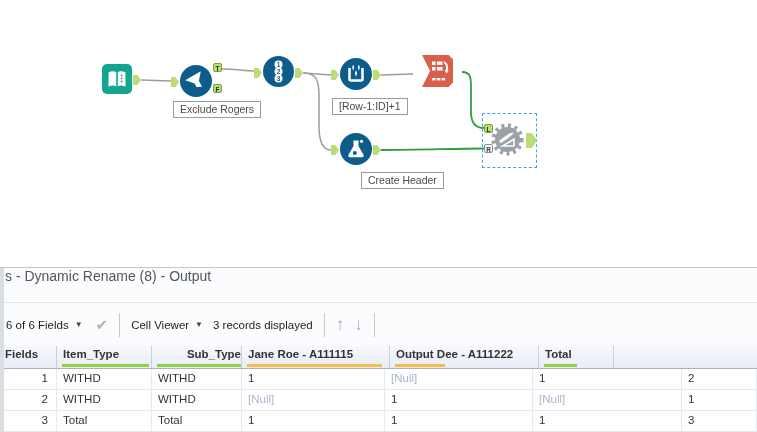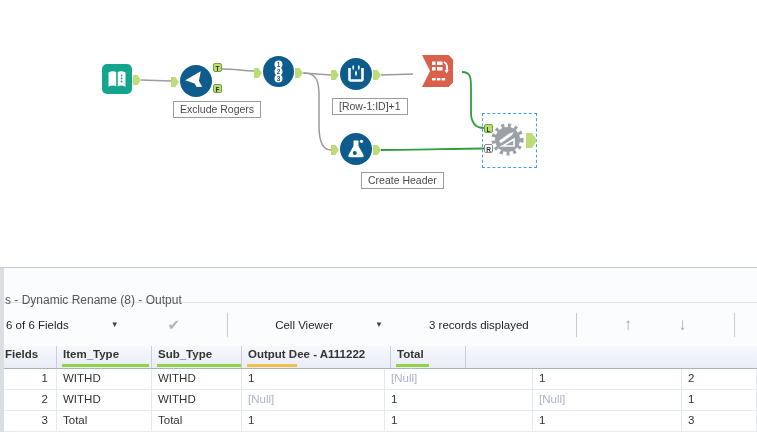--- a/index.html
+++ b/index.html
@@ -32,23 +32,23 @@
   .selection{position:absolute;left:482px;top:113px;width:53px;height:53px;
        border:1px dashed #44A0F2;}
   svg text{font-family:"Liberation Sans","DejaVu Sans",sans-serif;}
 
   
   .results{position:absolute;left:0;top:267px;width:757px;height:165px;background:#FBFCFE;
            border-top:1px solid #C6C6C6;box-sizing:border-box;}
   .left-strip{position:absolute;left:0;top:0;width:4px;height:100%;background:#DADDE2;}
   .res-titlebar{position:absolute;left:4px;right:0;top:0;height:35px;border-bottom:1px solid #E2E4E8;
            box-sizing:border-box;}
-  .res-title{position:absolute;left:1px;top:25px;font-size:12px;color:#53565C;white-space:nowrap;}
+  .res-title{position:absolute;left:1px;top:0;font-size:14px;color:#53565C;white-space:nowrap;}
   .res-toolbar{position:absolute;left:4px;right:0;top:36px;height:41px;display:flex;
-           align-items:center;font-size:11.5px;color:#1F1F1F;gap:36px;}
+           align-items:center;font-size:11.5px;color:#1F1F1F;}
   .tb-text{white-space:nowrap;}
   .caret{font-size:8px;color:#444;margin-left:6px;}
   .check{color:#B3B3B3;font-size:15px;margin-left:13px;}
   .vsep{width:1px;height:24px;background:#C9C9C9;margin:0 11px;}
   .arrow{color:#A6ABB3;font-size:17px;line-height:17px;}
   .arrow.up{margin-right:10px;}
 
   .grid{position:absolute;left:4px;top:78px;}
   .hdr-row{display:flex;height:23px;background:linear-gradient(#F6F8FC,#E9EDF6);
            border-bottom:1px solid #AAB1BF;box-sizing:border-box;}
@@ -192,21 +192,22 @@
       <span class="vsep"></span>
       <span class="arrow up">↑</span>
       <span class="arrow">↓</span>
       <span class="vsep"></span>
     </div>
 
     <div class="grid">
       <div class="hdr-row">
           <div class="col-h" style="width: 53px;"><span style="margin-left: -5px;">Fields</span></div>
           <div class="col-h" style="width: 95px;"><span>Item_Type</span><div class="bar" style="width: 93%; background: rgb(144, 210, 70);"></div></div>
-          <div class="col-h" style="width: 90px;"><span>Sub_Type</span><div class="bar" style="width: 96%; background: rgb(144, 210, 70);"></div></div>
+          <div class="col-h" style="width: 90px; text-align: right;"><span>Sub_Type</span><div class="bar" style="width: 96%; background: rgb(144, 210, 70);"></div></div>
+          <div class="col-h" style="width: 148px;"><span>Jane Roe - A111115</span><div class="bar" style="width: 92%; background: rgb(245, 190, 72);"></div></div>
           <div class="col-h" style="width: 149px;"><span>Output Dee - A111222</span><div class="bar" style="width: 34%; background: rgb(245, 190, 72);"></div></div>
           <div class="col-h" style="width: 75px;"><span>Total</span><div class="bar" style="width: 45%; background: rgb(144, 210, 70);"></div></div>
         </div>
       <div>
           <div class="row">
             <div class="cell right" style="width: 53px;">1</div>
             <div class="cell" style="width: 95px;">WITHD</div>
             <div class="cell" style="width: 90px;">WITHD</div>
             <div class="cell" style="width: 143px;">1</div>
             <div class="cell null" style="width: 148px;">[Null]</div>

